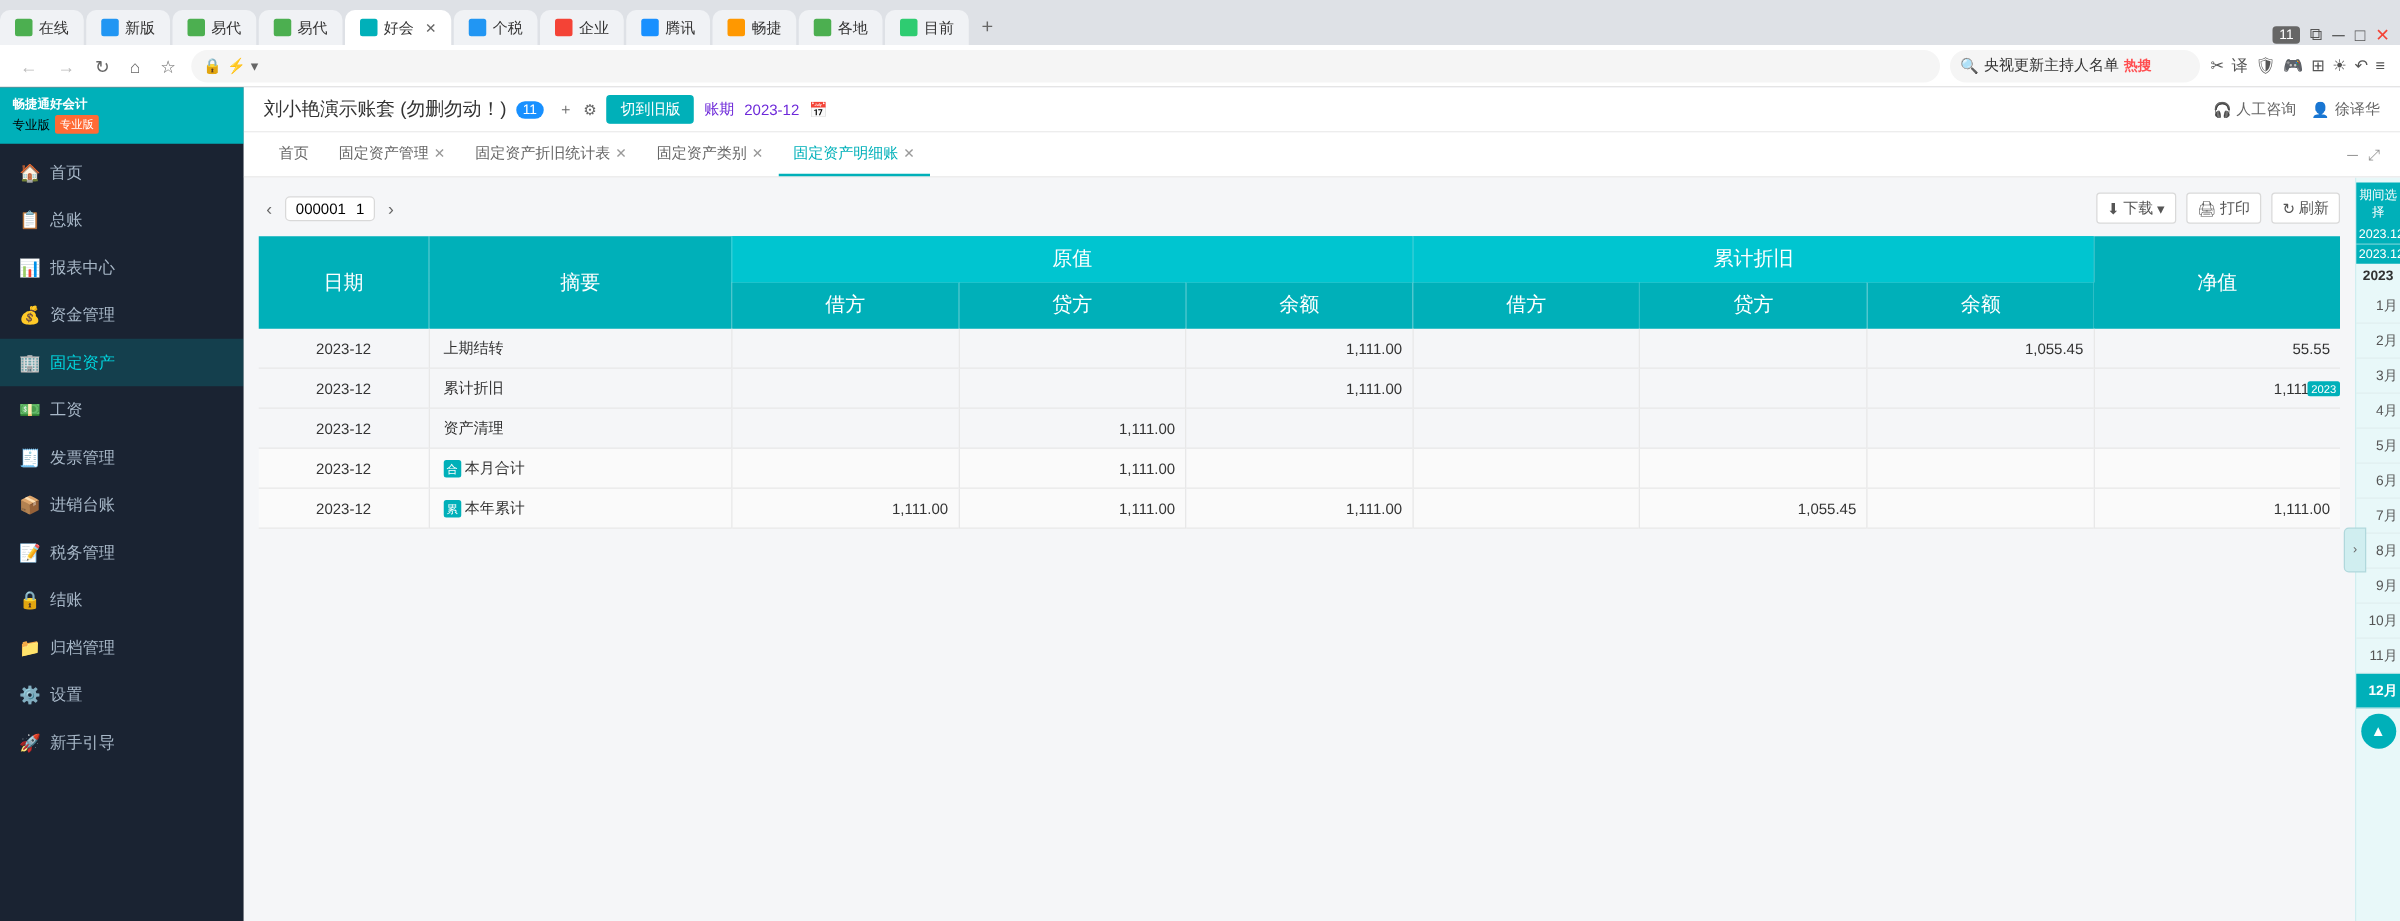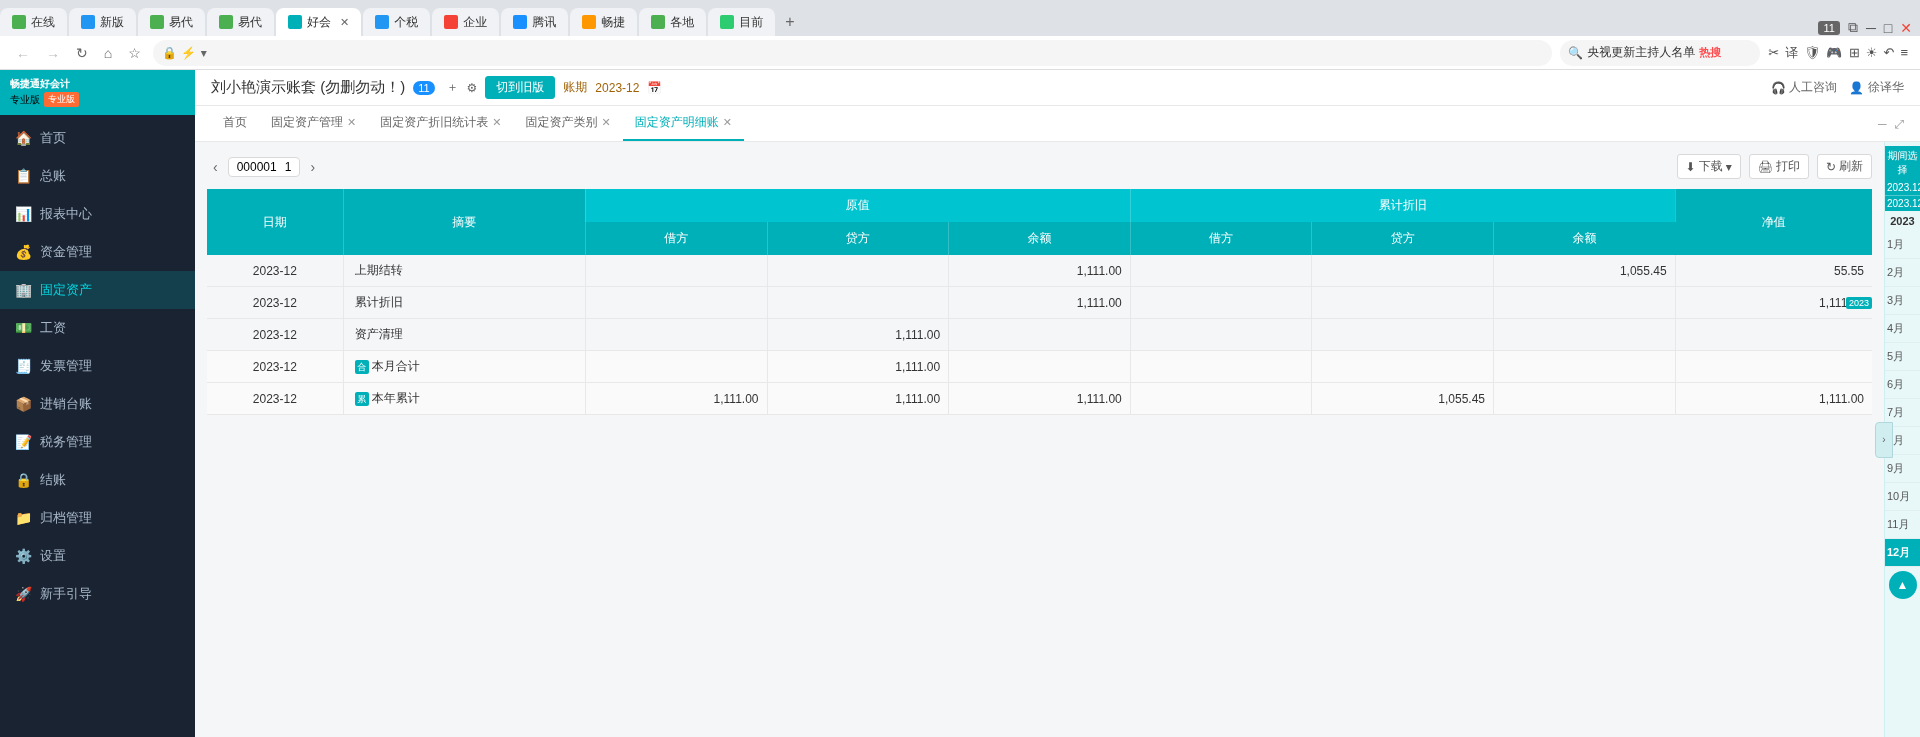--- a/index.html
+++ b/index.html
@@ -44,21 +44,21 @@
     
     .main-content { flex: 1; display: flex; flex-direction: column; overflow: hidden; background: #f5f6f8; }
 
     
     .top-bar { background: #fff; border-bottom: 1px solid #e8e8e8; padding: 0 16px; height: 36px; display: flex; align-items: center; gap: 8px; flex-shrink: 0; }
     .account-name { font-size: 15px; color: #333; }
     .account-badge { background: #1890ff; color: #fff; font-size: 11px; padding: 1px 5px; border-radius: 10px; }
     .top-bar-actions { display: flex; align-items: center; gap: 8px; margin-left: 4px; }
     .tb-btn { padding: 2px 10px; background: #f5f5f5; border: 1px solid #d9d9d9; border-radius: 3px; font-size: 12px; color: #333; cursor: pointer; }
     .tb-btn.primary { background: #00b0b9; border-color: #00b0b9; color: #fff; }
-    .period-text { font-size: 12px; color: #a16207; }
+    .period-text { font-size: 12px; color: #6d28d9; }
     .calendar-icon { color: #999; }
     .right-actions { margin-left: auto; display: flex; align-items: center; gap: 12px; }
     .service-btn { display: flex; align-items: center; gap: 3px; color: #666; font-size: 12px; cursor: pointer; }
     .user-info { display: flex; align-items: center; gap: 4px; color: #666; font-size: 12px; cursor: pointer; }
 
     
     .page-tabs { background: #fff; border-bottom: 1px solid #e8e8e8; padding: 0 16px; display: flex; align-items: center; gap: 0; flex-shrink: 0; height: 36px; }
     .page-tab { padding: 8px 12px; font-size: 12px; color: #666; cursor: pointer; border-bottom: 2px solid transparent; white-space: nowrap; display: flex; align-items: center; gap: 4px; }
     .page-tab.active { color: #00b0b9; border-bottom-color: #00b0b9; }
     .page-tab .close-x { color: #999; font-size: 11px; cursor: pointer; }
@@ -71,34 +71,34 @@
     .toolbar-row { display: flex; align-items: center; justify-content: space-between; margin-bottom: 10px; }
     .pagination-ctrl { display: flex; align-items: center; gap: 4px; }
     .page-nav-btn { color: #666; cursor: pointer; font-size: 14px; padding: 2px 6px; }
     .page-num-box { display: flex; align-items: center; gap: 4px; border: 1px solid #d9d9d9; border-radius: 4px; padding: 2px 8px; background: #fff; font-size: 12px; }
     .action-btns { display: flex; align-items: center; gap: 8px; }
     .action-btn { display: flex; align-items: center; gap: 3px; color: #555; font-size: 12px; cursor: pointer; padding: 3px 8px; border: 1px solid #d9d9d9; border-radius: 3px; background: #fff; }
 
     
     .data-table { width: 100%; border-collapse: collapse; }
     .table-header-group { background: #00b0b9; color: #fff; }
-    .th-cell { padding: 8px 22px; text-align: center; font-size: 12px; font-weight: normal; border-right: 1px solid rgba(255,255,255,0.2); }
+    .th-cell { padding: 8px 22px; text-align: center; font-size: 16px; font-weight: normal; border-right: 1px solid rgba(255,255,255,0.2); }
     .th-cell:last-child { border-right: none; }
     .th-group { background: #00c5d0; }
     .table-body tr { border-bottom: 1px solid #e8e8e8; }
     .td-cell { padding: 7px 8px; text-align: center; font-size: 12px; color: #333; border-right: 1px solid #e8e8e8; }
     .td-cell:last-child { border-right: none; }
     .td-cell.right { text-align: right; }
     .td-cell.left { text-align: left; padding-left: 11px; }
     .summary-icon { display: inline-block; width: 14px; height: 14px; background: #00b0b9; color: #fff; font-size: 9px; border-radius: 2px; text-align: center; line-height: 14px; margin-right: 3px; }
 
     
     .right-panel { width: 36px; background: #e8f8f9; border-left: 1px solid #d0eef0; display: flex; flex-direction: column; align-items: center; padding-top: 4px; flex-shrink: 0; position: relative; }
     .period-year { color: #333; font-size: 11px; padding: 4px 0; text-align: center; writing-mode: horizontal-tb; font-weight: bold; }
-    .month-item { width: 100%; text-align: left; padding: 6px 2px; font-size: 11px; color: #555; cursor: pointer; border-bottom: 1px solid #e0eef0; }
+    .month-item { width: 100%; text-align: right; padding: 6px 2px; font-size: 11px; color: #555; cursor: pointer; border-bottom: 1px solid #e0eef0; }
     .month-item.active { background: #00b0b9; color: #fff; font-weight: bold; }
 
     .collapse-btn { position: absolute; top: 50%; transform: translateY(-50%); left: -10px; width: 18px; height: 36px; background: #d0eef0; border-radius: 4px 0 0 4px; display: flex; align-items: center; justify-content: center; cursor: pointer; color: #666; font-size: 10px; border: 1px solid #b0d8dc; }
 
     
     .period-selector-header { background: #00b0b9; color: #fff; font-size: 11px; text-align: center; padding: 3px 2px; }
     .period-selected { background: #00b0b9; color: #fff; font-size: 11px; text-align: center; padding: 2px; }
 
     .scroll-top-btn { width: 28px; height: 28px; background: #00b0b9; border-radius: 50%; display: flex; align-items: center; justify-content: center; color: #fff; cursor: pointer; font-size: 12px; margin: 4px auto; }
   </style>

